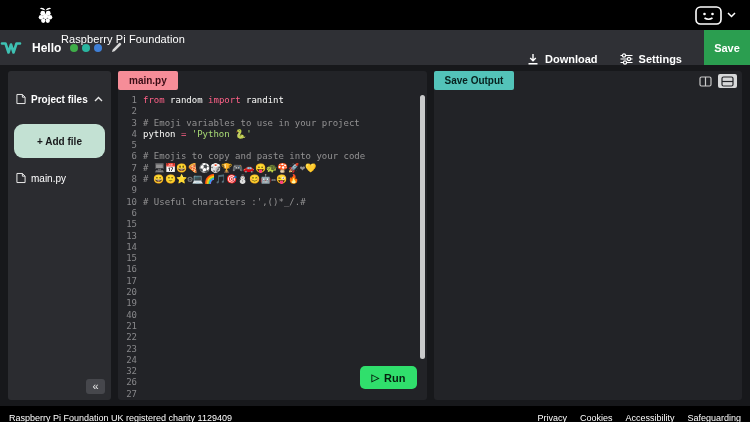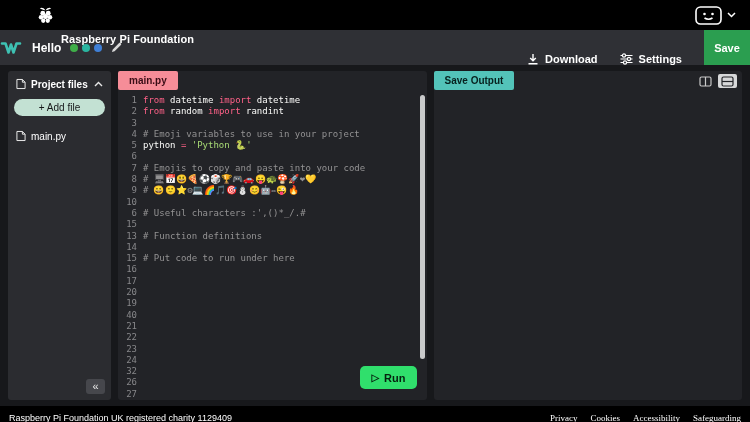--- a/index.html
+++ b/index.html
@@ -1,43 +1,43 @@
 <!DOCTYPE html>
 <html style="--accent-teal: #3ec1b3; --save-green: #2b9e50; --run-green: #30df6c; --add-file-mint: #c3e1d3; --tab-editor: #f68d98; --tab-output: #53c3b9; --globe-1: #3fae49; --globe-2: #2ab5a0; --globe-3: #3f7fd6; --syntax-keyword: #ff6188; --syntax-string: #a9dc76; --syntax-comment: #939293; --syntax-operator: #ff6188; --syntax-plain: #fcfcfa;"><head>
 <meta charset="utf-8">
 <style>
   * { margin:0; padding:0; box-sizing:border-box; }
   html,body { width:750px; height:422px; overflow:hidden; }
   body { background:#17181b; color:#fff; font-family:"Liberation Sans",sans-serif; }
 
   
   .topbar { height:30px; background:#000; display:flex; align-items:center; gap:8px; padding:0 14px 0 38px; }
-  .brand { font-size:11px; font-weight:bold; letter-spacing:.1px;margin-top:48px; }
+  .brand { font-size:11px; font-weight:normal; letter-spacing:.1px;margin-top:48px; }
   .topbar-right { margin-left:auto; display:flex; align-items:center; gap:5px; }
   .icon-btn { background:transparent; border:none; display:flex; align-items:center; padding:0; cursor:pointer; }
 
   
   .menubar { height:35px; background:#2f3035; display:flex; align-items:center; padding-left:0; }
   .proj-title { font-size:12px; font-weight:bold; margin:0 9px 0 10px; }
   .globes { display:flex; gap:4px; margin-right:9px; }
   .globe { width:8px; height:8px; border-radius:50%; display:inline-block; }
   .globe:nth-child(1){ background:var(--globe-1); }
   .globe:nth-child(2){ background:var(--globe-2); }
   .globe:nth-child(3){ background:var(--globe-3); }
   .menubar-right { margin-left:auto; display:flex; align-items:flex-end; height:100%; }
   .menu-action { display:flex; align-items:center; gap:6px; font-size:11px; font-weight:bold; color:#fff; background:transparent; border:none; margin-right:22px; cursor:pointer; font-family:inherit; }
   .save-btn { height:100%; width:46px; background:var(--save-green); color:#fff; border:none; font-size:11px; font-weight:bold; cursor:pointer; font-family:inherit; }
 
   
   .main { display:flex; gap:7px; padding:6px 8px; height:341px; background:#17181b; }
 
-  .sidebar { width:103px; flex-shrink:0; background:#2b2c30; border-radius:3px; padding:7px 6px; position:relative; }
+  .sidebar { width:103px; flex-shrink:0; background:#2b2c30; border-radius:3px; padding:22px 6px; position:relative; }
   .sb-head { display:flex; align-items:center; gap:5px; font-size:10px; font-weight:bold; padding:0 2px; }
   .sb-chev { margin-left:auto; display:flex; }
-  .add-file { margin-top:9px; width:100%; height:17px; border:none; border-radius:9px; background:var(--add-file-mint); color:#17181a; font-size:10px; font-weight:normal; display:flex; align-items:center; justify-content:center; cursor:pointer; font-family:inherit; }
+  .add-file { margin-top:19px; width:100%; height:34px; border:none; border-radius:9px; background:var(--add-file-mint); color:#17181a; font-size:10px; font-weight:bold; display:flex; align-items:center; justify-content:center; cursor:pointer; font-family:inherit; }
   .file-row { margin-top:14px; display:flex; align-items:center; gap:5px; font-size:10px; padding:0 2px; cursor:pointer; }
   .collapse-btn { position:absolute; right:6px; bottom:6px; width:19px; height:15px; background:#46474c; border:none; border-radius:3px; color:#e8e8e8; font-size:11px; line-height:13px; text-align:center; padding:0; cursor:pointer; }
 
   .panel { flex:1; background:#222327; border-radius:3px; position:relative; min-width:0; }
   .editor-panel { display:flex; flex-direction:column; }
   .tabbar { display:flex; height:19px; flex-shrink:0; }
   .tab { padding:0 11px; display:flex; align-items:center; font-size:10px; font-weight:bold; border-radius:2px; cursor:pointer; }
   .editor-tab { background:var(--tab-editor); color:#3a0d16; }
   .output-tab { background:var(--tab-output); color:#07211e; }
 
@@ -55,21 +55,21 @@
   .run-tri { font-size:10px; }
   .scrollbar { position:absolute; right:2px; top:24px; width:5px; height:264px; background:#c9cacb; border-radius:2.5px; }
 
   .layout-btns { position:absolute; top:3px; right:5px; display:flex; gap:3px; }
   .layout-btn { width:19px; height:14px; display:flex; align-items:center; justify-content:center; background:transparent; border:none; border-radius:2px; padding:0; cursor:pointer; }
   .layout-btn.active { background:#d7d8d9; }
 
   
   footer { height:24px; background:#000; display:flex; align-items:center; padding:0 9px; font-size:9px; }
   .footer-links { margin-left:auto; display:flex; gap:13px; }
-  .footer-links a { color:#fff; text-decoration:underline; cursor:pointer;font-family:Liberation Serif, serif; }
+  .footer-links a { color:#fff; text-decoration:underline; cursor:pointer; }
 </style>
 </head>
 <body>
 
 <header class="topbar">
   <span style="display:flex;">
     <svg width="15" height="18" viewBox="0 0 16 19" fill="#fff">
       <path d="M8 4.6 C6.2 1.2 3.2 1.4 1.9 2.2 C3.8 3.1 5.2 4.4 8 4.4 C10.8 4.4 12.2 3.1 14.1 2.2 C12.8 1.4 9.8 1.2 8 4.6 Z"></path>
       <circle cx="5.1" cy="7.6" r="2.6"></circle>
         <circle cx="10.9" cy="7.6" r="2.6"></circle>
@@ -202,35 +202,32 @@
           <div class="ln">40</div>
           <div class="ln">21</div>
           <div class="ln">22</div>
           <div class="ln">23</div>
           <div class="ln">24</div>
           <div class="ln">32</div>
           <div class="ln">26</div>
           <div class="ln">27</div>
         </div>
       <div class="code">
-          <div class="cl"><span class="tok-kw">from</span><span class="tok-pl"> datetime </span><span class="tok-kw">import</span><span class="tok-pl"> datetime</span></div>
           <div class="cl"><span class="tok-kw">from</span><span class="tok-pl"> random </span><span class="tok-kw">import</span><span class="tok-pl"> randint</span></div>
           <div class="cl"></div>
           <div class="cl"><span class="tok-com"># Emoji variables to use in your project</span></div>
           <div class="cl"><span class="tok-pl">python </span><span class="tok-op">= </span><span class="tok-str">'Python 🐍'</span></div>
           <div class="cl"></div>
           <div class="cl"><span class="tok-com"># Emojis to copy and paste into your code</span></div>
           <div class="cl"><span class="tok-com"># 🖥📅😃🍕⚽🎲🏆🎮🚗😛🐢🍄🚀❤💛</span></div>
           <div class="cl"><span class="tok-com"># 😀🙂⭐⚙💻🌈🎵🎯⛄😊🤖✏😜🔥</span></div>
           <div class="cl"></div>
           <div class="cl"><span class="tok-com"># Useful characters :',()*_/.#</span></div>
           <div class="cl"></div>
-          <div class="cl"><span class="tok-com"># Function definitions</span></div>
-          <div class="cl"></div>
-          <div class="cl"><span class="tok-com"># Put code to run under here</span></div>
+          <div class="cl"></div>
           <div class="cl"></div>
           <div class="cl"></div>
           <div class="cl"></div>
           <div class="cl"></div>
           <div class="cl"></div>
           <div class="cl"></div>
           <div class="cl"></div>
           <div class="cl"></div>
           <div class="cl"></div>
           <div class="cl"></div>

